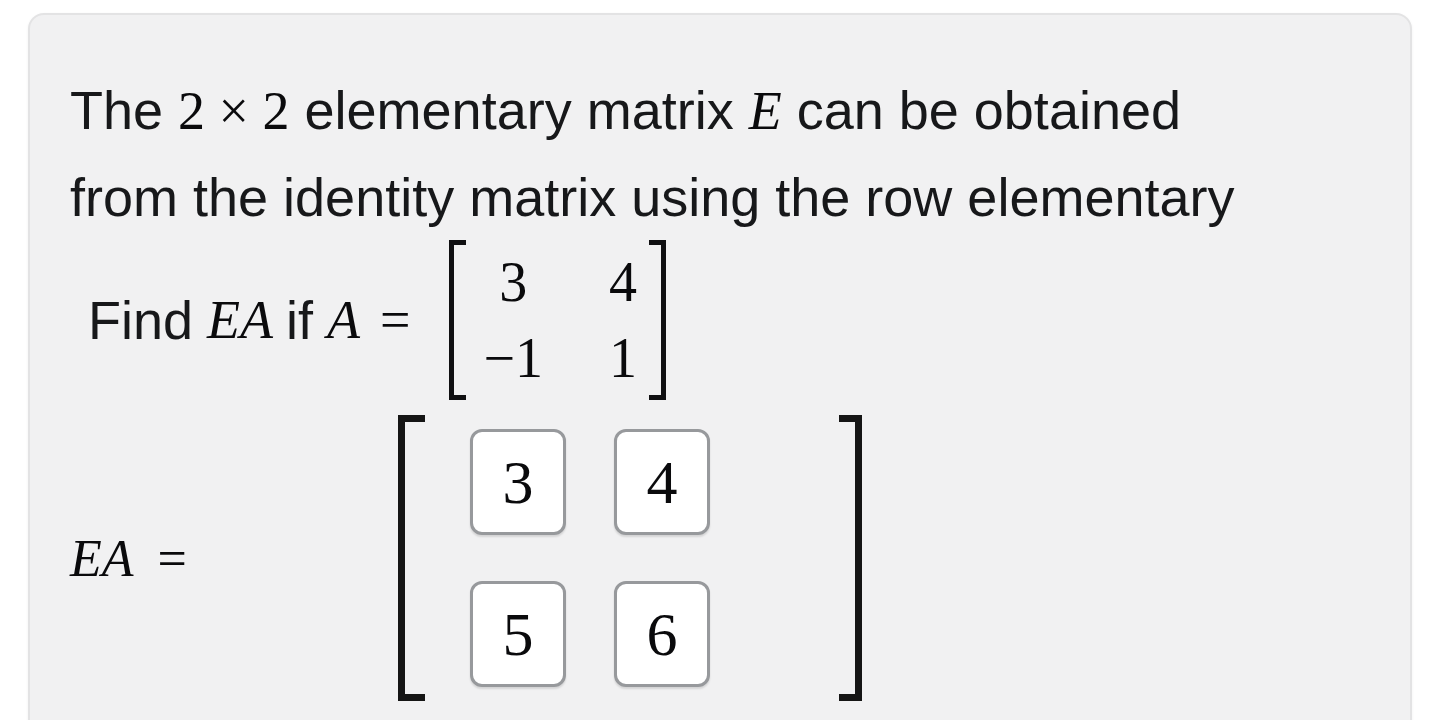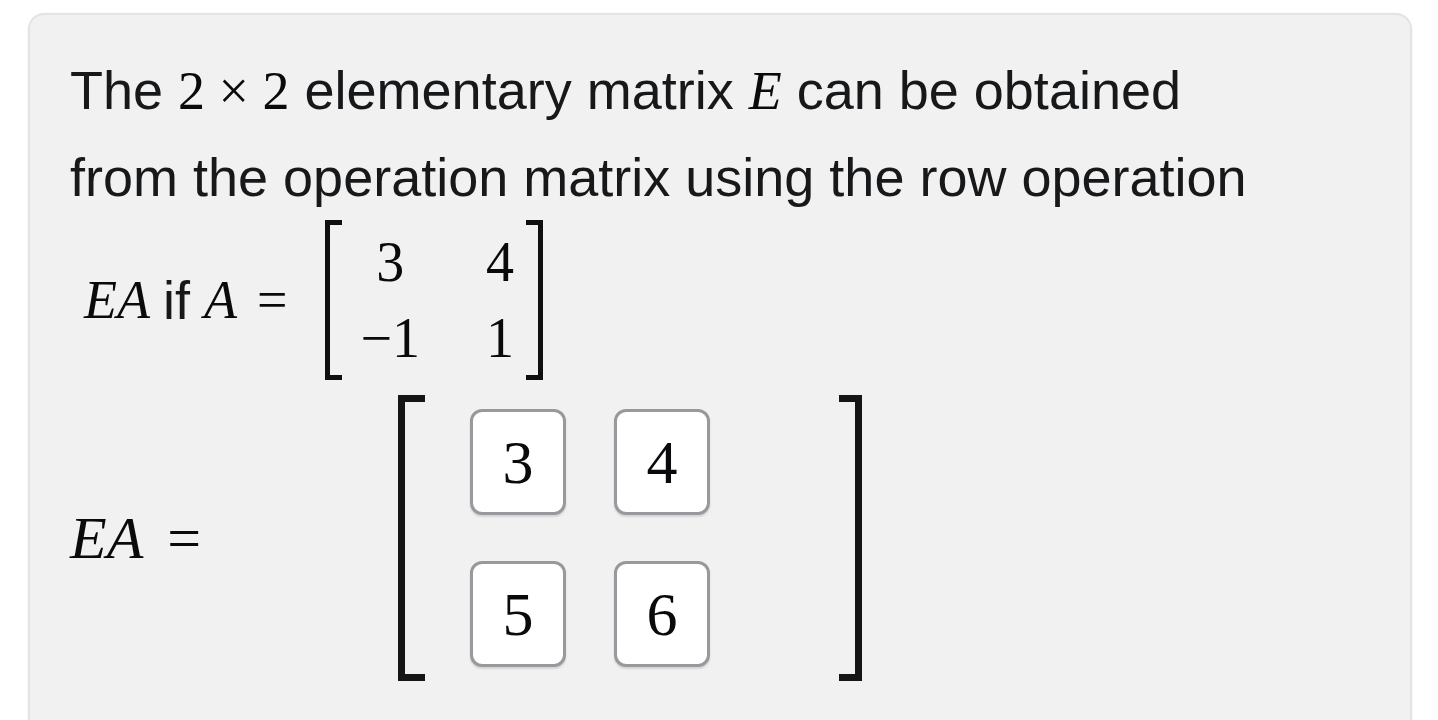--- a/index.html
+++ b/index.html
@@ -18,21 +18,21 @@
     font-family:"Liberation Sans", sans-serif;
     color:var(--text);
   }
   .card{
     position:absolute;left:28px;top:13px;width:1384px;height:760px;
     background:var(--card-bg);
     border:2px solid var(--card-border);
     border-radius:16px;
     box-shadow:0 1px 3px rgba(0,0,0,0.06);
   }
-  .content{padding:32px 40px 0 40px;}
+  .content{padding:32px 40px 0 40px;margin-top:20px;}
 
   .line{font-size:54px;line-height:86px;white-space:nowrap;}
   .sans{font-family:"Liberation Sans", sans-serif;}
   .math{font-family:"Liberation Serif", serif;color:var(--math);}
   .mi{font-family:"Liberation Serif", serif;font-style:italic;color:var(--math);}
   .mn{font-family:"Liberation Serif", serif;font-style:normal;color:var(--math);}
   sub.msub{
     font-family:"Liberation Serif", serif;font-style:normal;
     font-size:34px;line-height:0;vertical-align:-11px;margin-left:2px;color:var(--math);
   }
@@ -56,21 +56,21 @@
     display:inline-grid;grid-template-columns:auto auto;
     column-gap:66px;row-gap:0;
     justify-items:center;align-items:center;
     padding:4px 12px 4px 18px;
     font-size:56px;line-height:76px;font-weight:bold;
   }
   .a-grid .cell{font-weight:normal;}
 
   
   .row4{position:relative;height:286px;margin-top:15px;display:flex;align-items:center;}
-  .ea-label{font-size:60px;white-space:nowrap;}
+  .ea-label{font-size:52px;white-space:nowrap;}
   .ea-label .eq{margin-left:24px;}
   .ans-matrix{position:absolute;left:328px;top:0;display:flex;align-items:center;height:286px;}
   .b{height:286px;border:7px solid #151515;}
   .b-l{width:27px;border-right:none;}
   .b-r{width:23px;border-left:none;}
   .ans-grid{
     display:grid;
     grid-template-columns:96px 96px;
     grid-template-rows:106px 106px;
     column-gap:48px;row-gap:46px;
@@ -87,23 +87,24 @@
   }
 </style>
 </head>
 <body>
 
 <div class="card">
   <div class="content">
 
     <div class="line"><span class="sans">The </span><span class="mn">2 × 2</span><span class="sans"> elementary matrix </span><span class="mi">E</span><span class="sans"> can be obtained</span></div>
 
-    <div class="line"><span class="sans">from the operation matrix using the row operation</span></div>
+    <div class="line"><span class="sans">from the identity matrix using the row elementary</span></div>
 
     <div class="row3">
+      <span class="sans gap18">Find</span>
       <span class="mi gap14">EA</span>
       <span class="sans gap13">if</span>
       <span class="mi gap14">A</span>
       <span class="math eq-op">=</span>
 
       <span class="amatrix">
         <span class="ab ab-l"></span>
         <span class="a-grid math">
           <span class="cell">3</span>
           <span class="cell">4</span>

